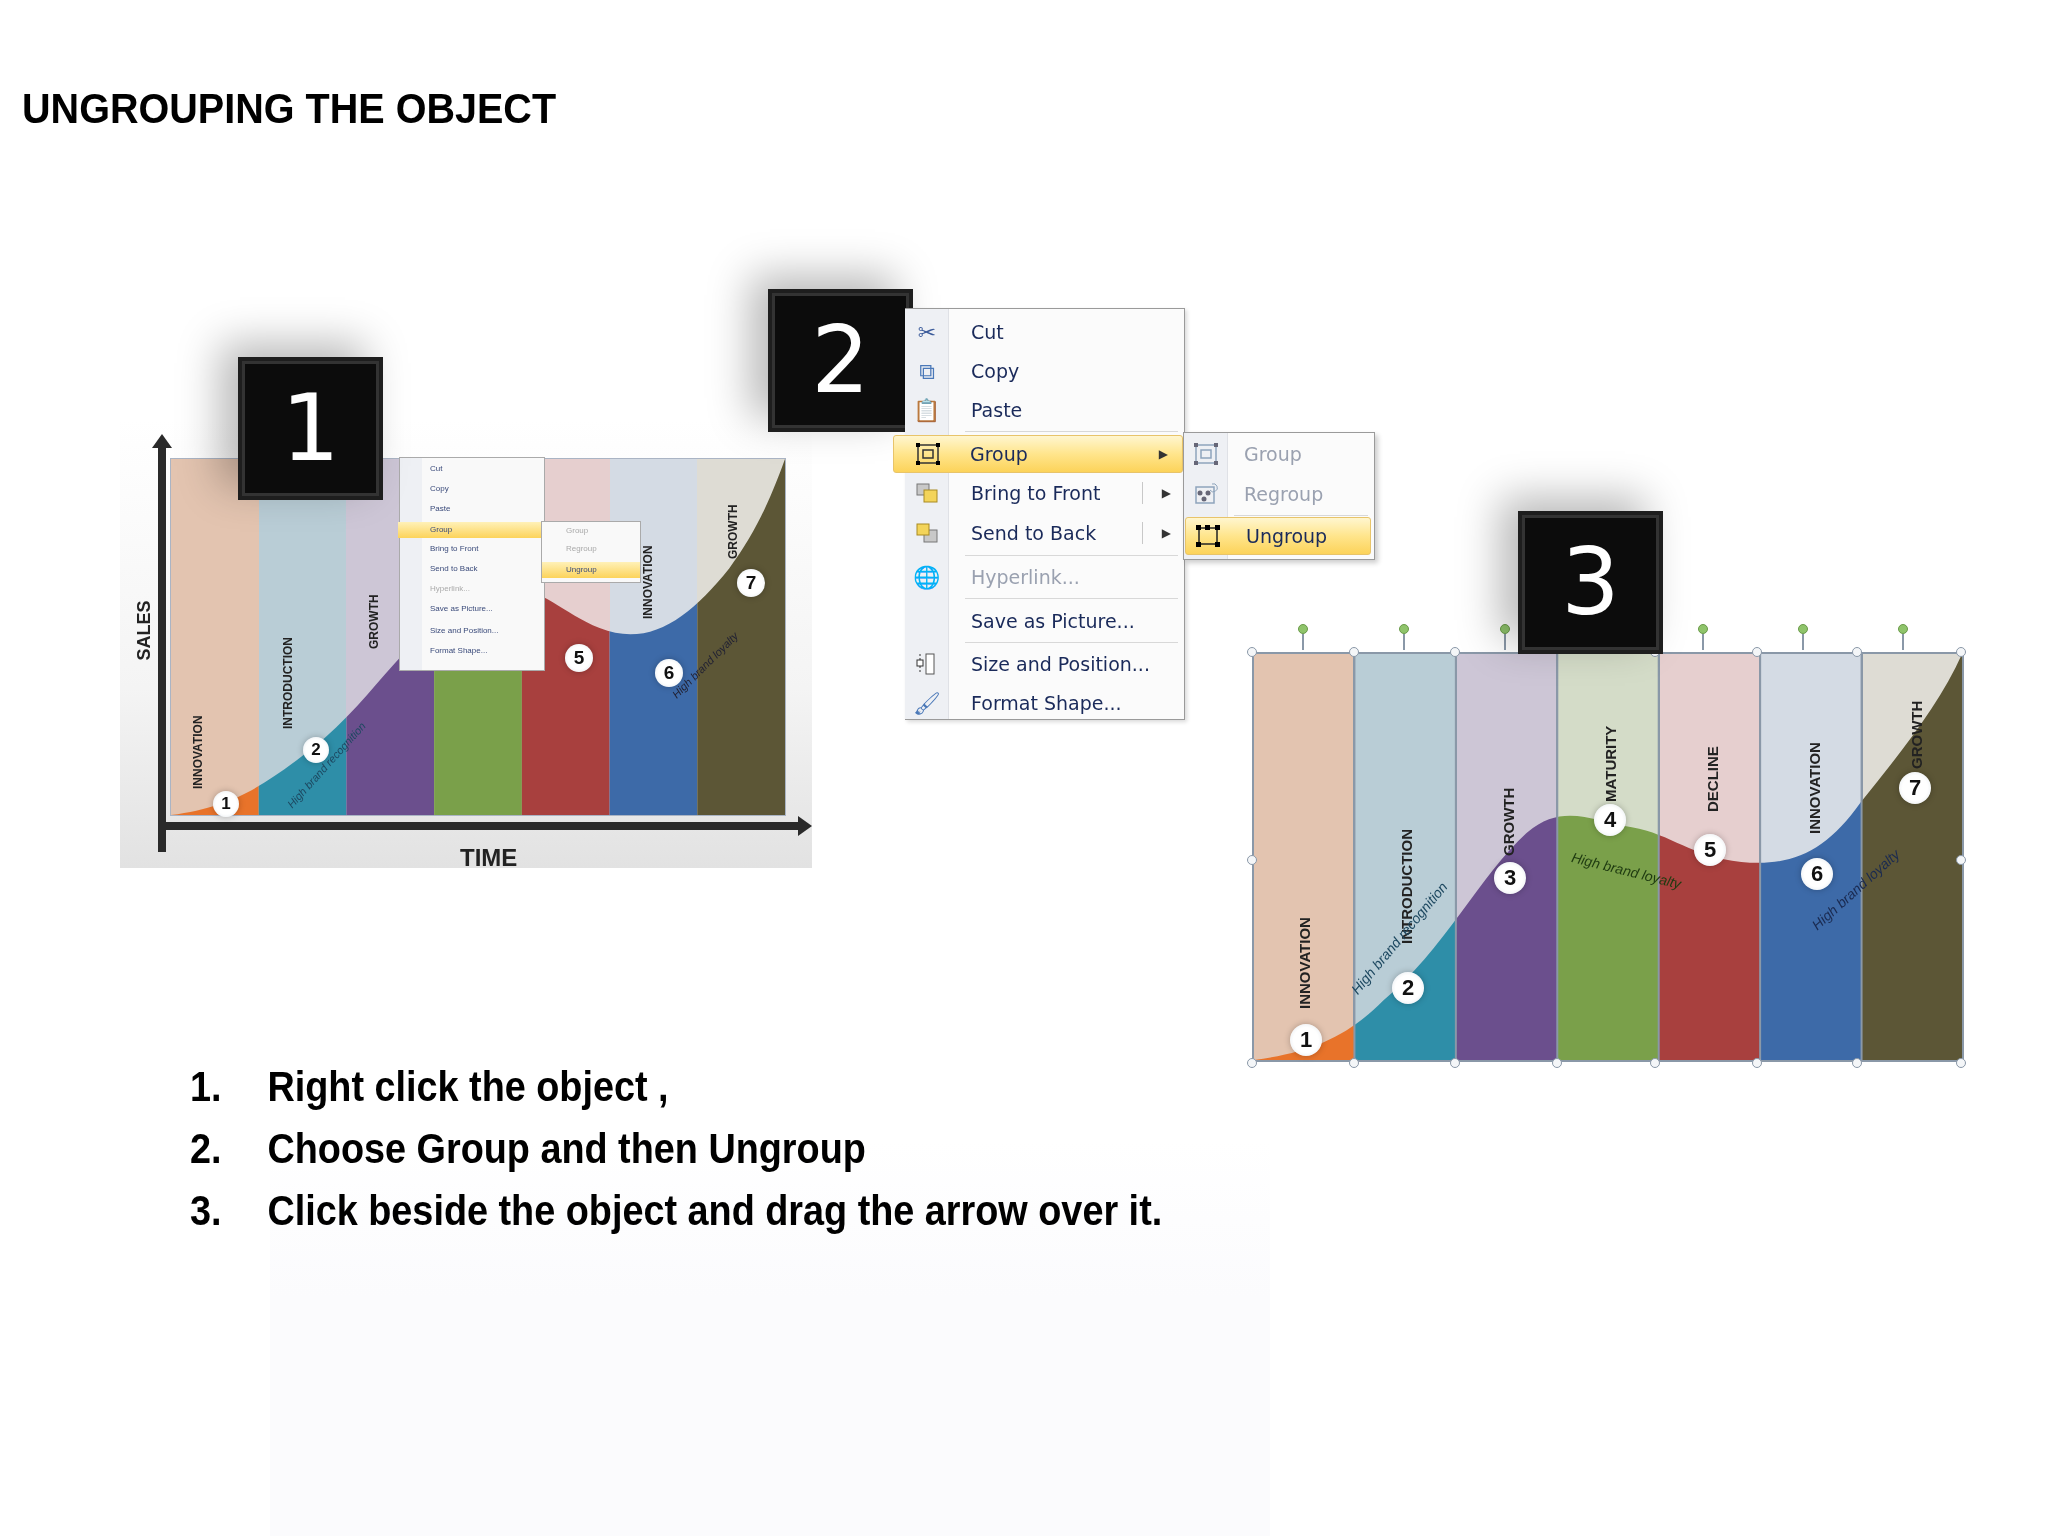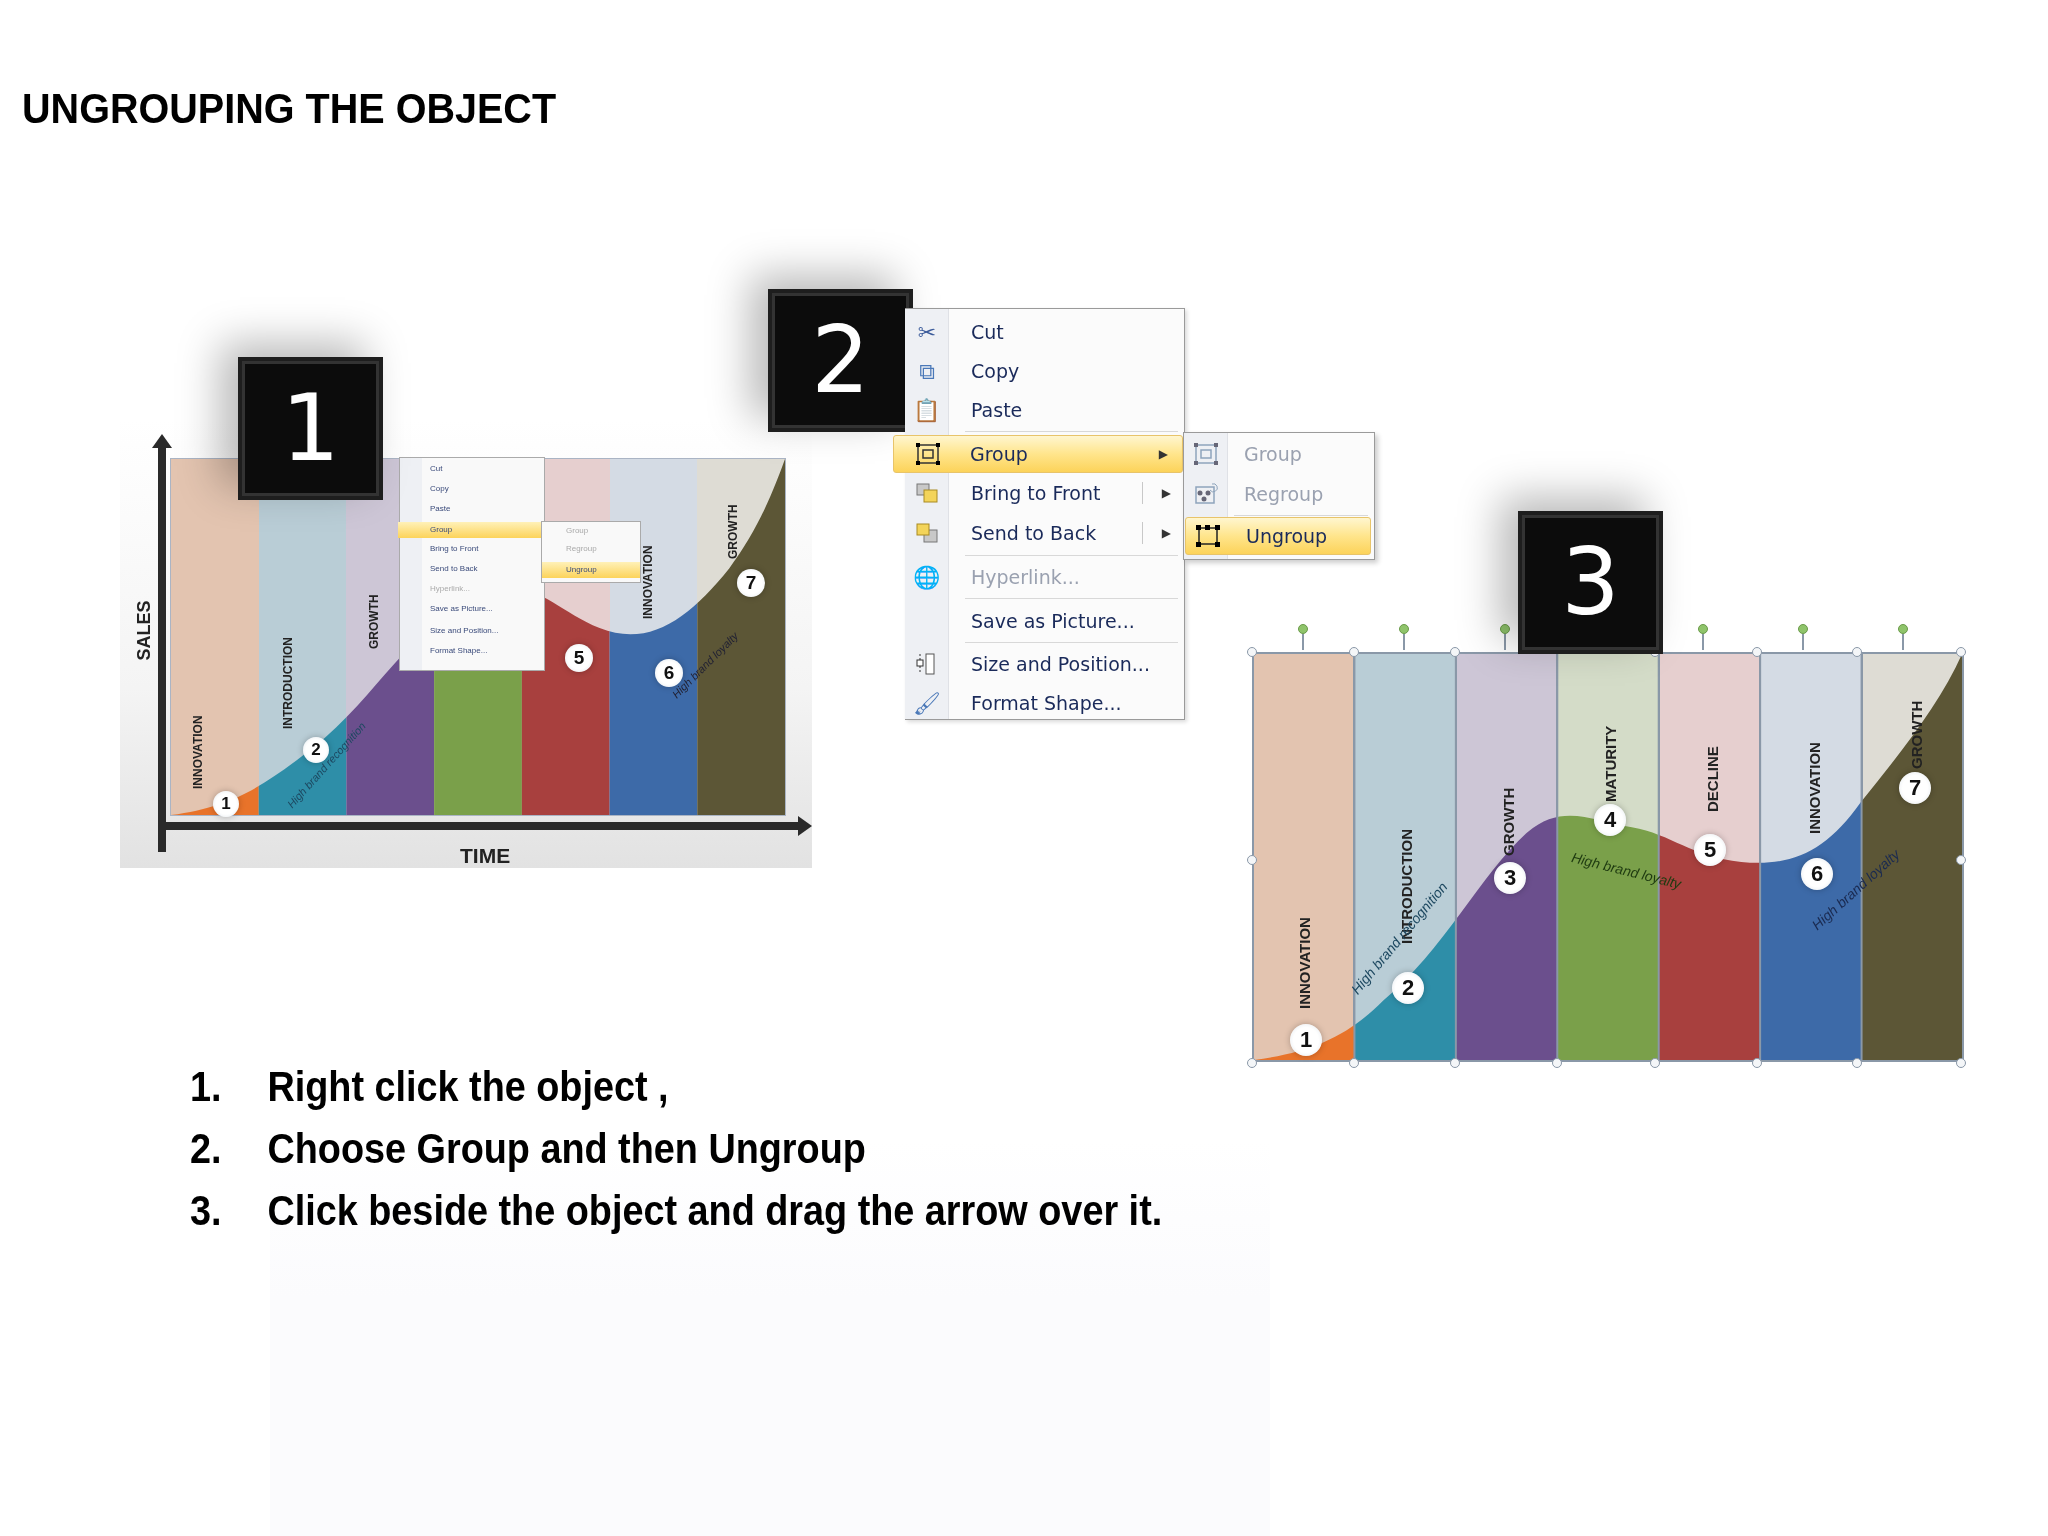--- a/index.html
+++ b/index.html
@@ -16,21 +16,21 @@
            box-shadow: inset 0 0 0 3px #333, -18px -14px 40px rgba(0,0,0,0.28); color: #fff;
            font-family: "DejaVu Sans", sans-serif; font-size: 92px; display: flex; align-items: center; justify-content: center; }
 
   
   .panel1 { position: absolute; left: 120px; top: 420px; width: 692px; height: 448px; background: linear-gradient(180deg,#ffffff 0%, #f4f4f4 60%, #e2e2e2 100%); }
   .p1-yaxis { position: absolute; left: 38px; top: 24px; width: 8px; height: 408px; background: #2a2a2a; }
   .p1-yaxis::before { content: ""; position: absolute; left: -6px; top: -10px; border-left: 10px solid transparent; border-right: 10px solid transparent; border-bottom: 14px solid #2a2a2a; }
   .p1-xaxis { position: absolute; left: 38px; top: 402px; width: 640px; height: 8px; background: #2a2a2a; }
   .p1-xaxis::after { content: ""; position: absolute; right: -14px; top: -6px; border-top: 10px solid transparent; border-bottom: 10px solid transparent; border-left: 14px solid #2a2a2a; }
   .p1-sales { position: absolute; left: -6px; top: 200px; font-size: 18px; font-weight: bold; transform: rotate(-90deg); color: #222; }
-  .p1-time { position: absolute; left: 340px; top: 424px; font-size: 21px; font-weight: bold; color: #222; }
+  .p1-time { position: absolute; left: 340px; top: 424px; font-size: 24px; font-weight: bold; color: #222; }
   .p1-chart { position: absolute; left: 50px; top: 38px; width: 616px; height: 358px; border: 1px solid #aab4c4; }
 
   .cols { position: absolute; inset: 0; display: flex; }
   .col { flex: 1; position: relative; overflow: hidden; }
   .col-label { position: absolute; white-space: nowrap; font-weight: bold; color: #222; transform: rotate(-90deg); transform-origin: left top; }
   .curve-svg { position: absolute; inset: 0; width: 100%; height: 100%; }
   .num { position: absolute; border-radius: 50%; background: radial-gradient(circle, #ffffff 55%, #dde4ea 100%); color: #111; font-weight: bold; display: flex; align-items: center; justify-content: center; box-shadow: 0 0 6px rgba(0,0,0,0.25); }
   .curve-text { position: absolute; white-space: nowrap; font-style: italic; }
 
   

